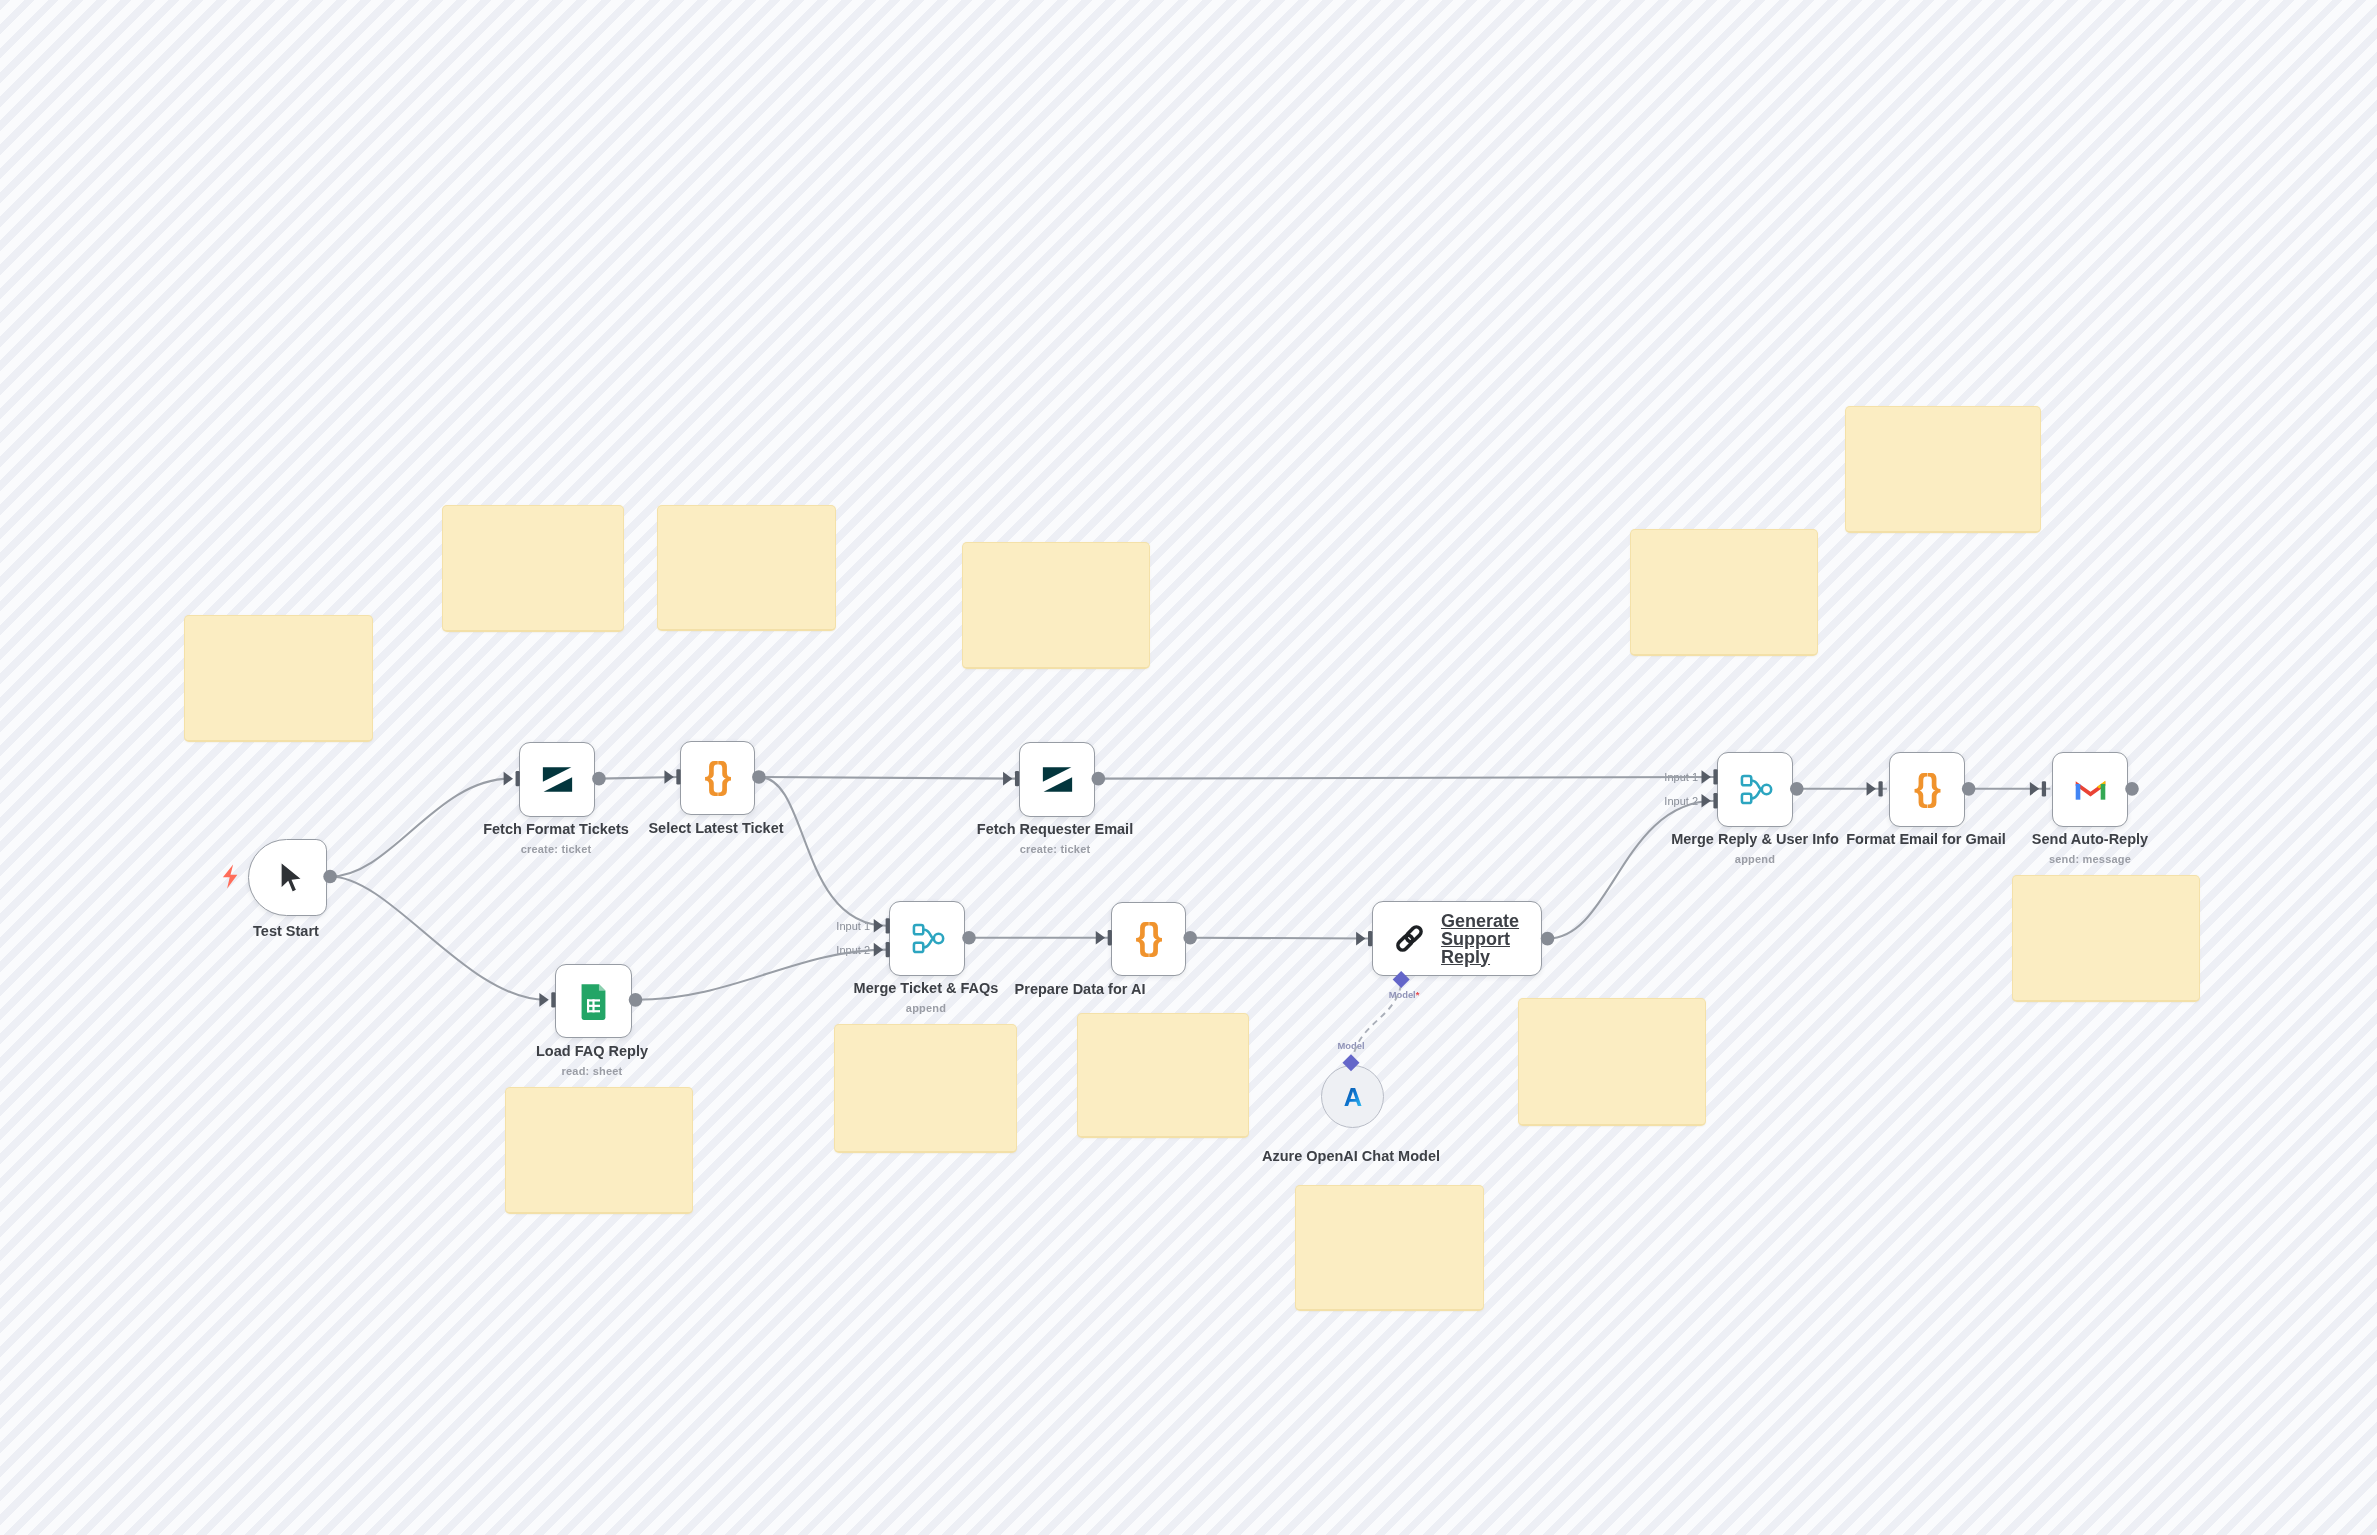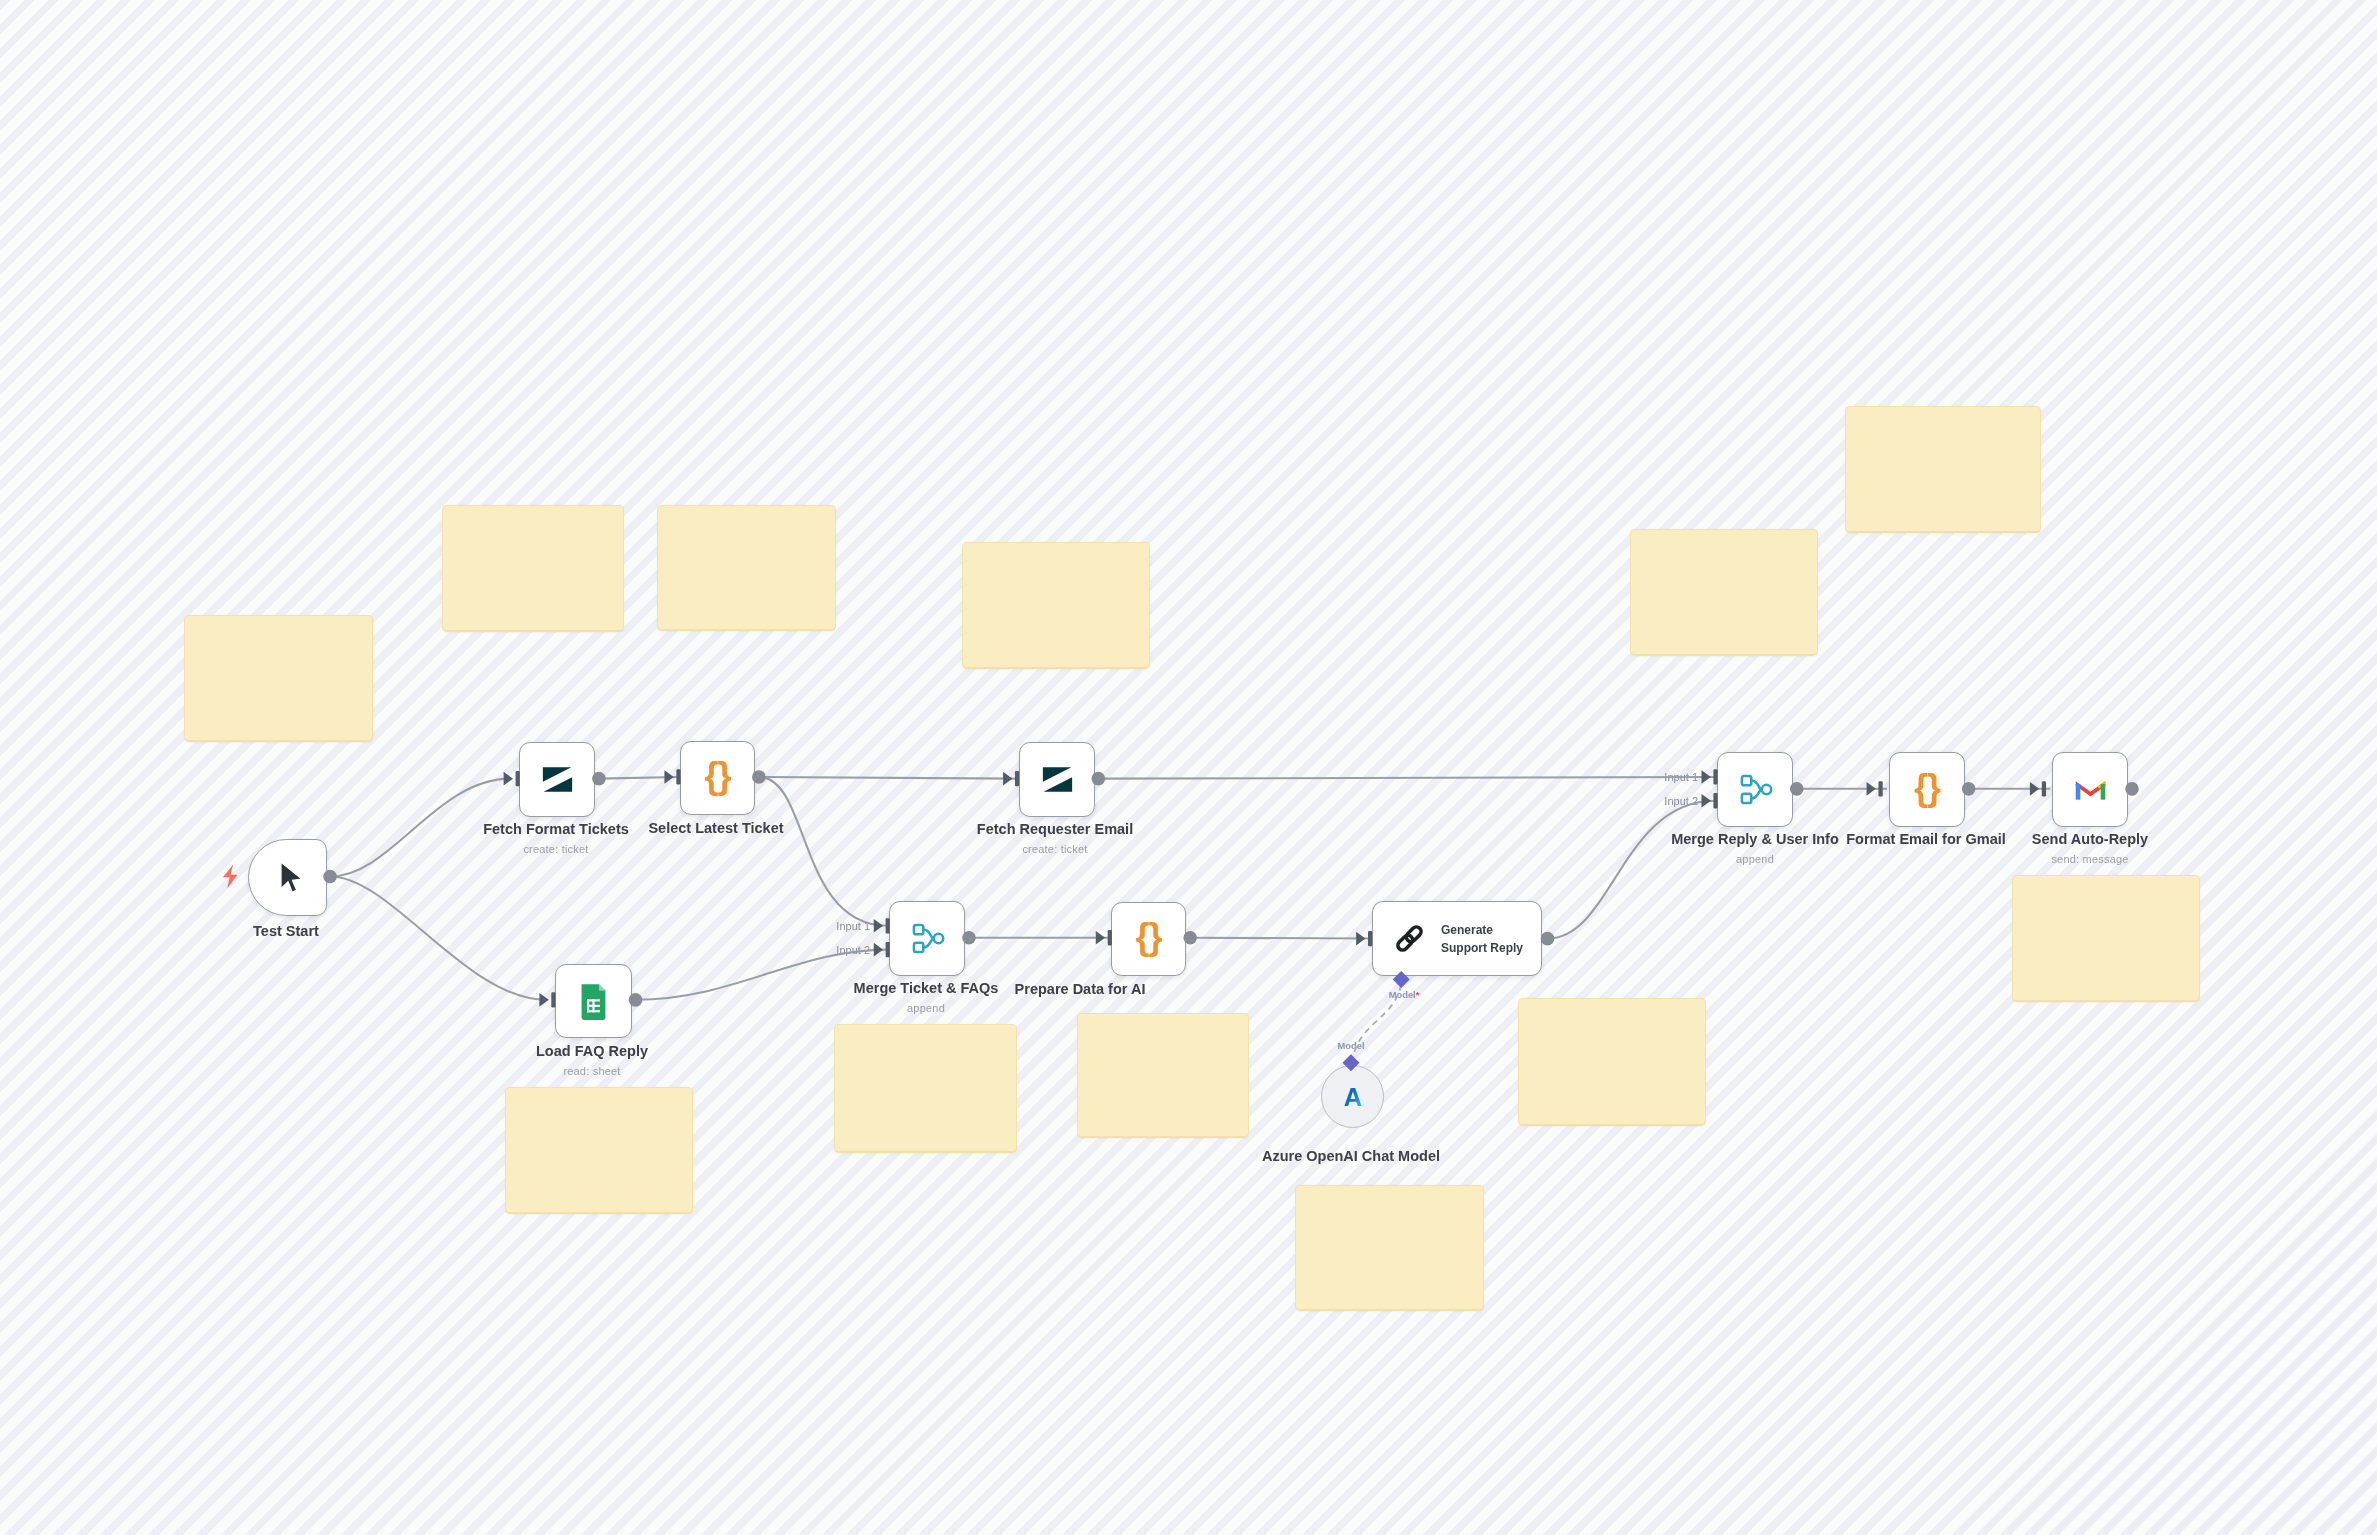--- a/index.html
+++ b/index.html
@@ -30,32 +30,32 @@
   .node.circle{border-radius:50%;background:#eef0f4;border:1.7px solid #b9bdc7;box-shadow:none;}
   .icon{display:flex;align-items:center;justify-content:center;}
   .braces{font-size:36px;font-weight:700;color:#f0932d;letter-spacing:-0.9px;line-height:1;transform:translateY(-1.7px);}
   .nlabel{
     position:absolute;transform:translateX(-50%);white-space:nowrap;z-index:2;
     font-size:14.5px;font-weight:700;color:#3d4046;text-align:center;
   }
   .nlabel.wrap{white-space:normal;width:179px;line-height:19px;margin-top:14px;}
   .nsub{
     position:absolute;transform:translateX(-50%);white-space:nowrap;z-index:2;
-    font-size:11px;font-weight:400;color:#9a9da5;text-align:center;letter-spacing:0.2px;
+    font-size:11px;font-weight:700;color:#9a9da5;text-align:center;letter-spacing:0.2px;
   }
   .inlabel{
     position:absolute;transform:translateX(-100%);white-space:nowrap;z-index:2;
     font-size:11px;color:#878c96;
   }
   .mlabel{
     position:absolute;transform:translateX(-50%);white-space:nowrap;z-index:3;
     font-size:9.4px;color:#9093b8;font-weight:600;
   }
   .mlabel .req{color:#e5484d;}
-  .gen-text{font-size:12px;line-height:18px;font-weight:700;color:#3d4046;margin-left:12px;}
+  .gen-text{font-size:18px;line-height:18px;font-weight:700;color:#3d4046;margin-left:12px;text-decoration:underline;}
   svg.wires{z-index:3;pointer-events:none;}
 </style>
 </head>
 <body>
 
 <div class="stick" style="left:184px;top:615px;width:187px;height:124px"></div>
 <div class="stick" style="left:442px;top:505px;width:180px;height:124px"></div>
 <div class="stick" style="left:657px;top:505px;width:177px;height:123px"></div>
 <div class="stick" style="left:962px;top:542px;width:186px;height:124px"></div>
 <div class="stick" style="left:1630px;top:529px;width:186px;height:124px"></div>

